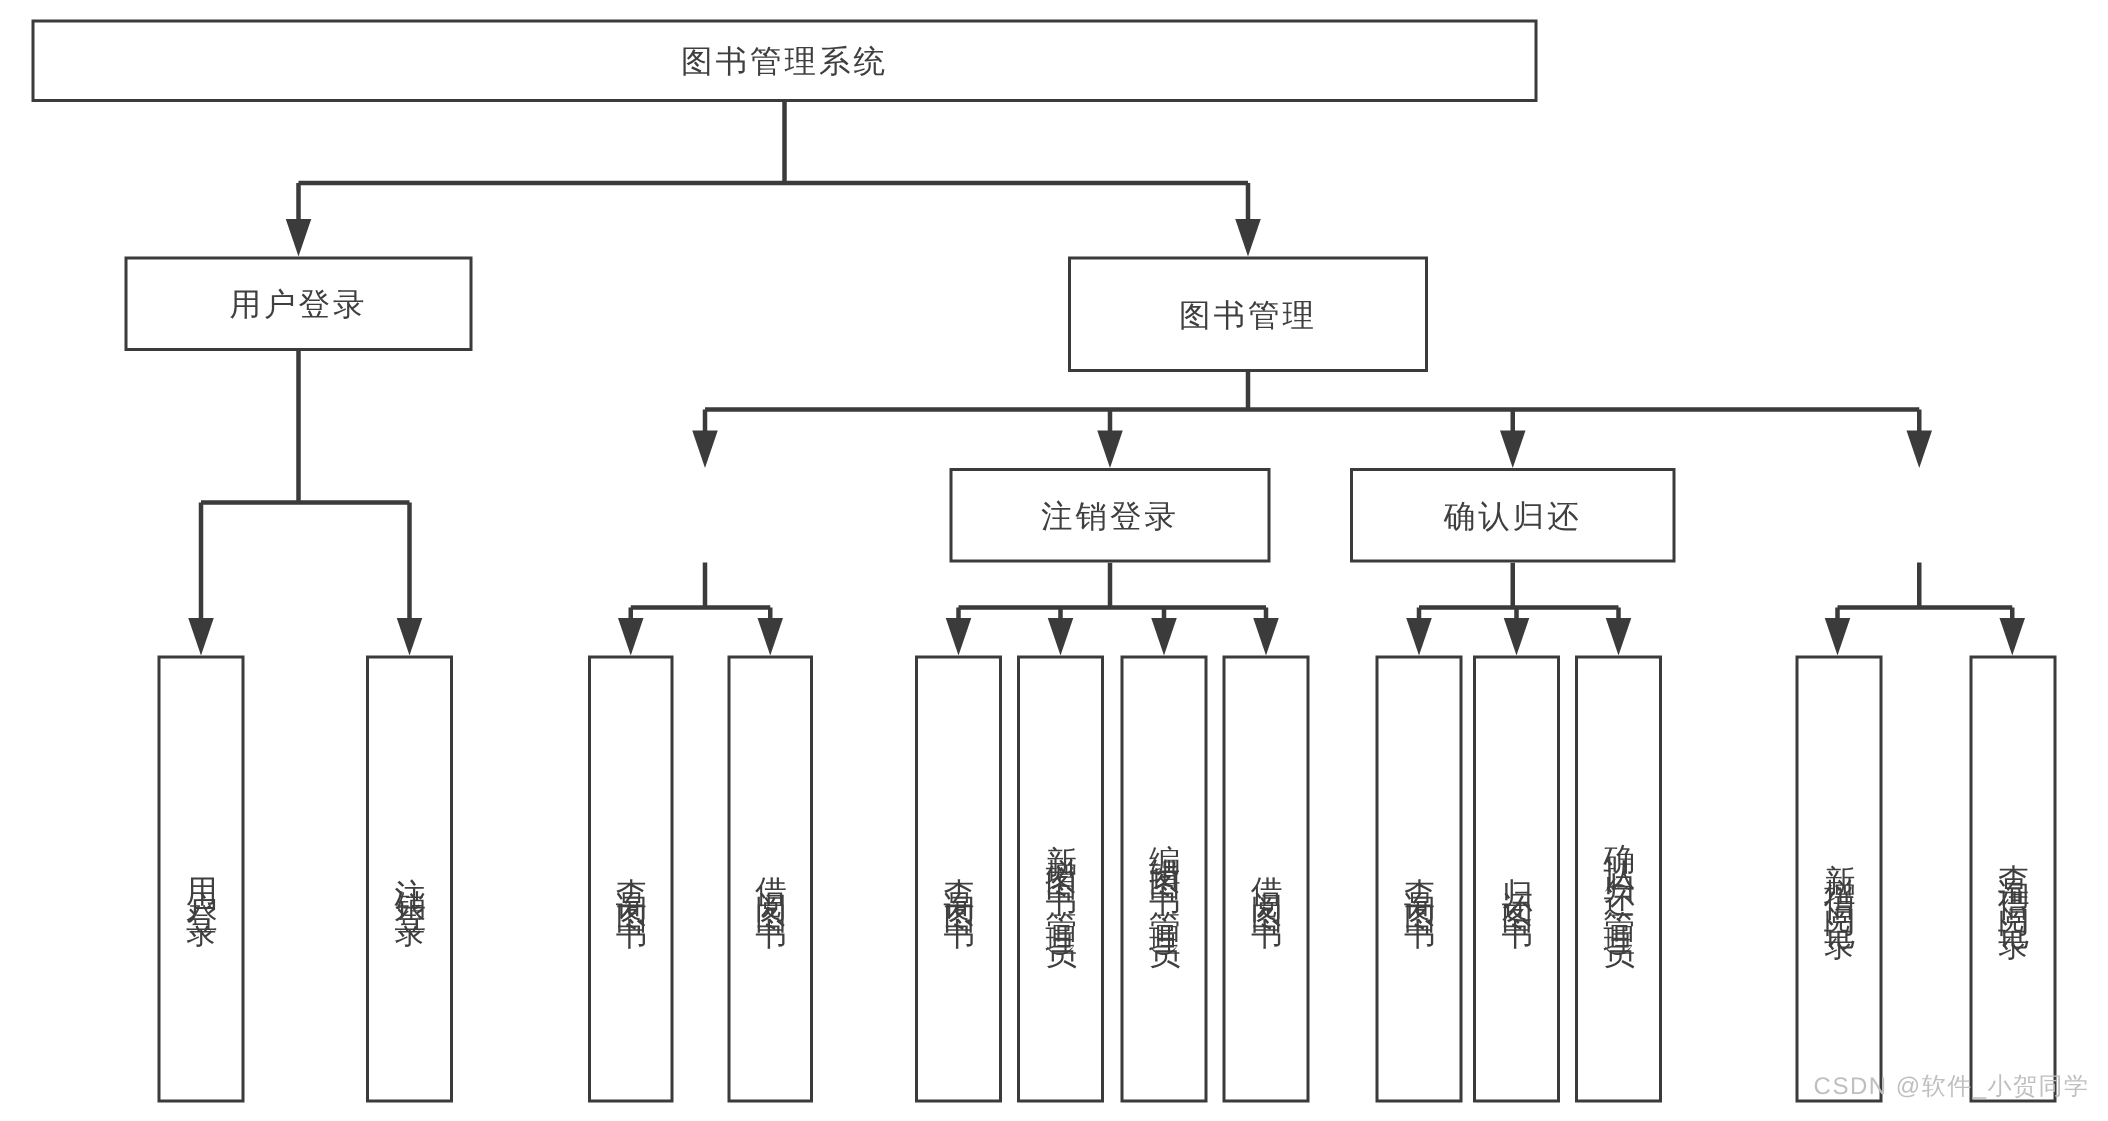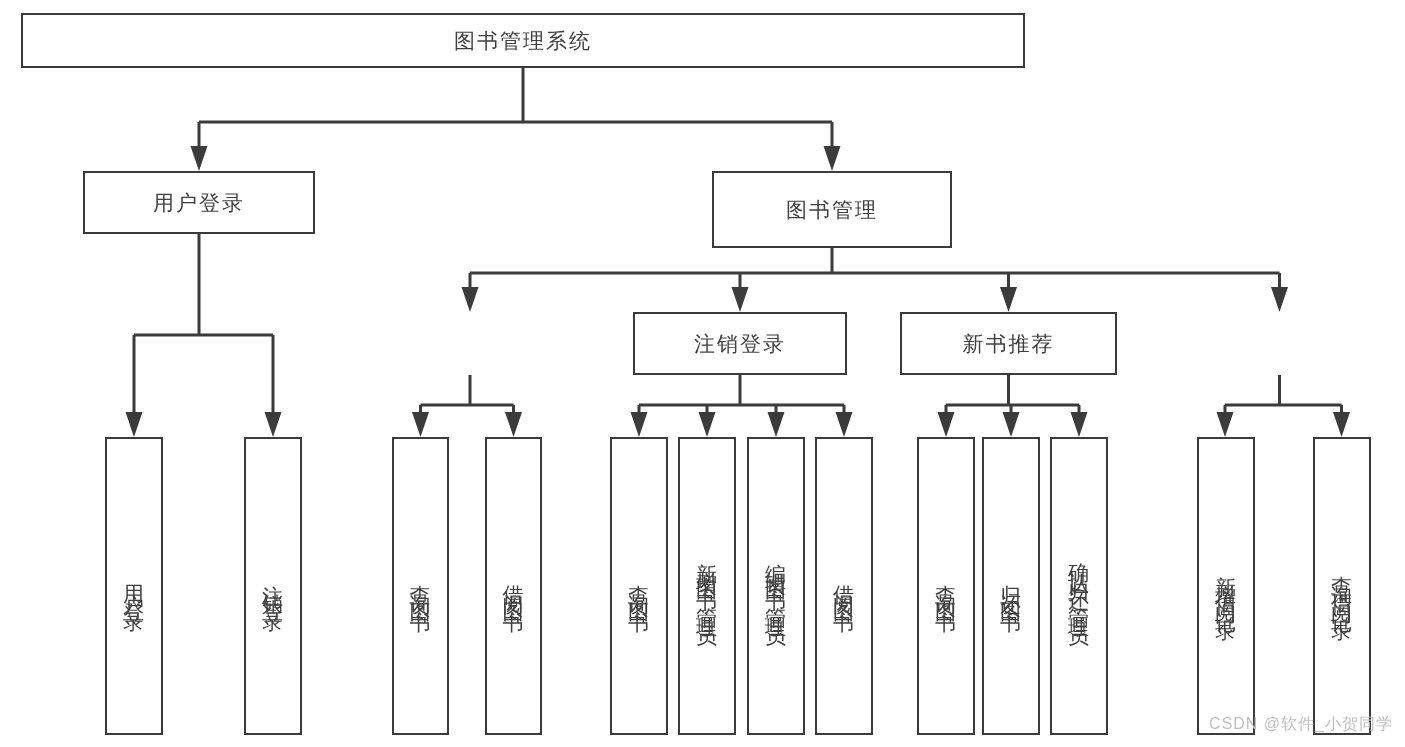--- a/index.html
+++ b/index.html
@@ -107,21 +107,21 @@
     <span>用户登录</span>
   </div>
   <div class="box h" style="left:712px;top:171px;width:240px;height:77px">
     <span>图书管理</span>
   </div>
 
   <div class="box h" style="left:633px;top:312px;width:214px;height:63px">
     <span>注销登录</span>
   </div>
   <div class="box h" style="left:900px;top:312px;width:217px;height:63px">
-    <span>新书推荐</span>
+    <span>确认归还</span>
   </div>
 
   <div class="box v" style="left:105px;top:437px;width:58px;height:298px">
     <span>用户登录</span>
   </div>
   <div class="box v" style="left:244px;top:437px;width:58px;height:298px">
     <span>注销登录</span>
   </div>
 
   <div class="box v" style="left:392px;top:437px;width:57px;height:298px">

